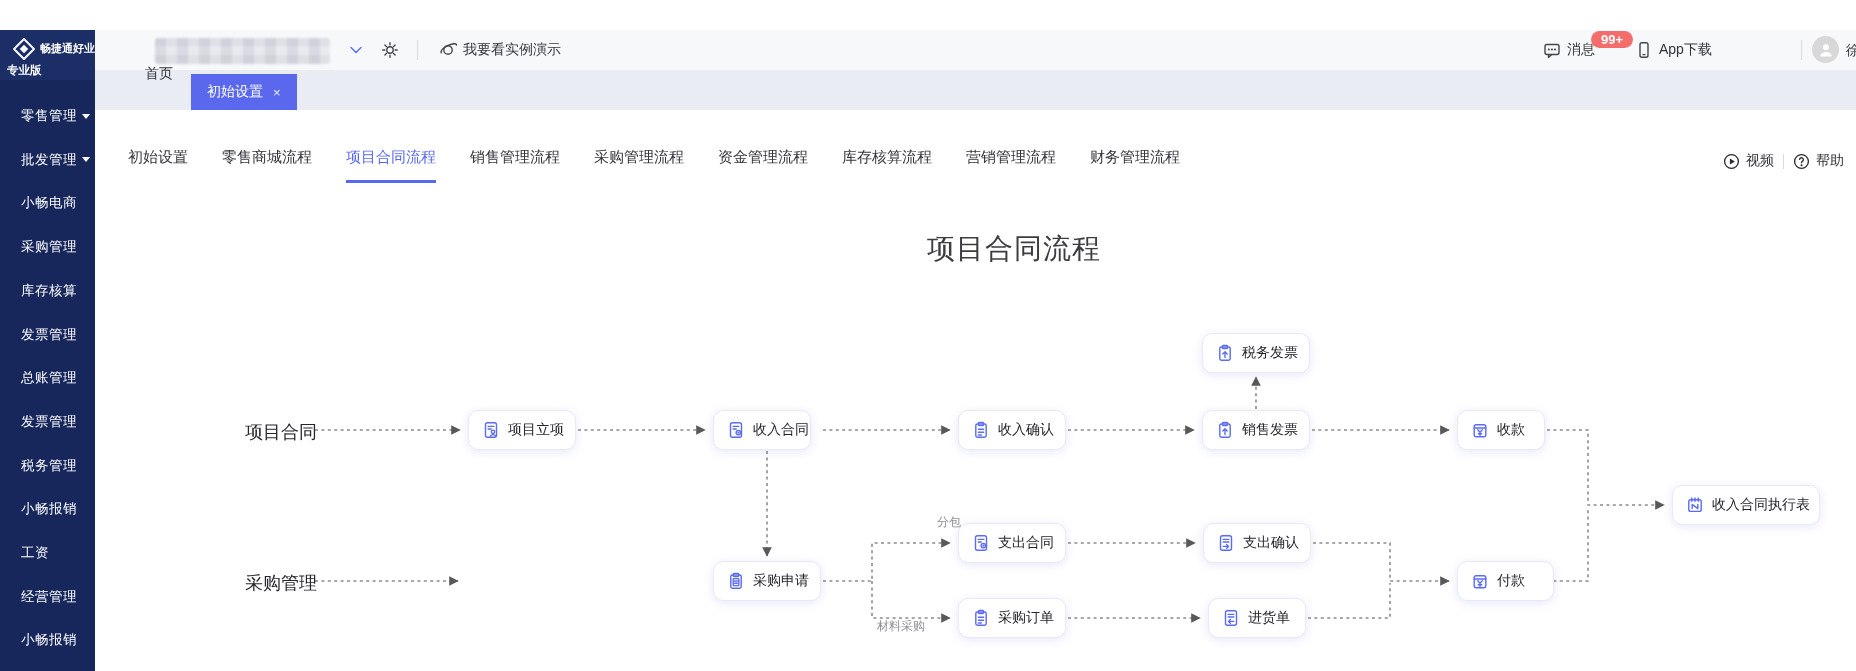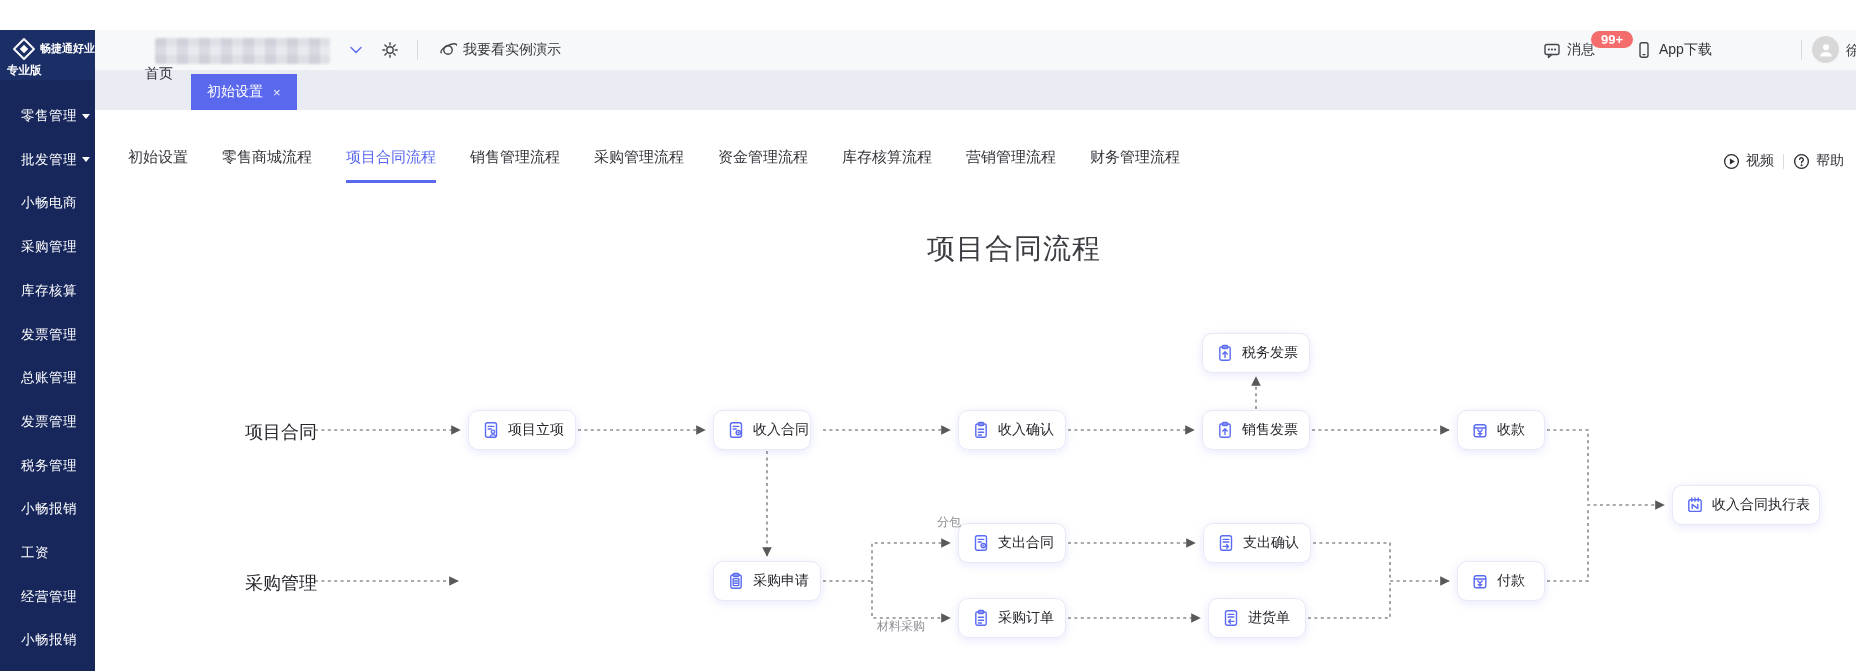--- a/index.html
+++ b/index.html
@@ -300,21 +300,21 @@
       <span class="nlabel">支出合同</span>
     </div>
     <div class="flow-node" style="left: 1203px; top: 523px; width: 108px;">
       <span class="node-icon"><svg viewBox="0 0 18 18" width="100%" height="100%" fill="none" stroke="currentColor" stroke-width="1.4" stroke-linecap="round" stroke-linejoin="round">
           <rect x="3.5" y="1.8" width="11" height="14.4" rx="2"></rect>
           <path d="M6.2 5.4h5.6M6.2 8h5.6"></path>
           <path d="M6.2 12.4h5.2M9.6 10.6l1.9 1.8-1.9 1.8"></path>
         </svg></span>
       <span class="nlabel">支出确认</span>
     </div>
-    <div class="flow-node" style="left: 1457px; top: 561px; width: 88px;">
+    <div class="flow-node" style="left: 1457px; top: 561px; width: 97px;">
       <span class="node-icon"><svg viewBox="0 0 18 18" width="100%" height="100%" fill="none" stroke="currentColor" stroke-width="1.4" stroke-linecap="round" stroke-linejoin="round">
           <rect x="3.2" y="3.8" width="11.6" height="12" rx="2"></rect>
           <path d="M3.2 7h11.6"></path>
           <path d="M6.8 8.8L9 11.4l2.2-2.6M9 11.4v3M7.2 12.8h3.6"></path>
         </svg></span>
       <span class="nlabel">付款</span>
     </div>
     <div class="flow-node" style="left: 958px; top: 598px; width: 108px;">
       <span class="node-icon"><svg viewBox="0 0 18 18" width="100%" height="100%" fill="none" stroke="currentColor" stroke-width="1.4" stroke-linecap="round" stroke-linejoin="round">
           <rect x="3.8" y="3" width="10.4" height="13.2" rx="1.6"></rect>

